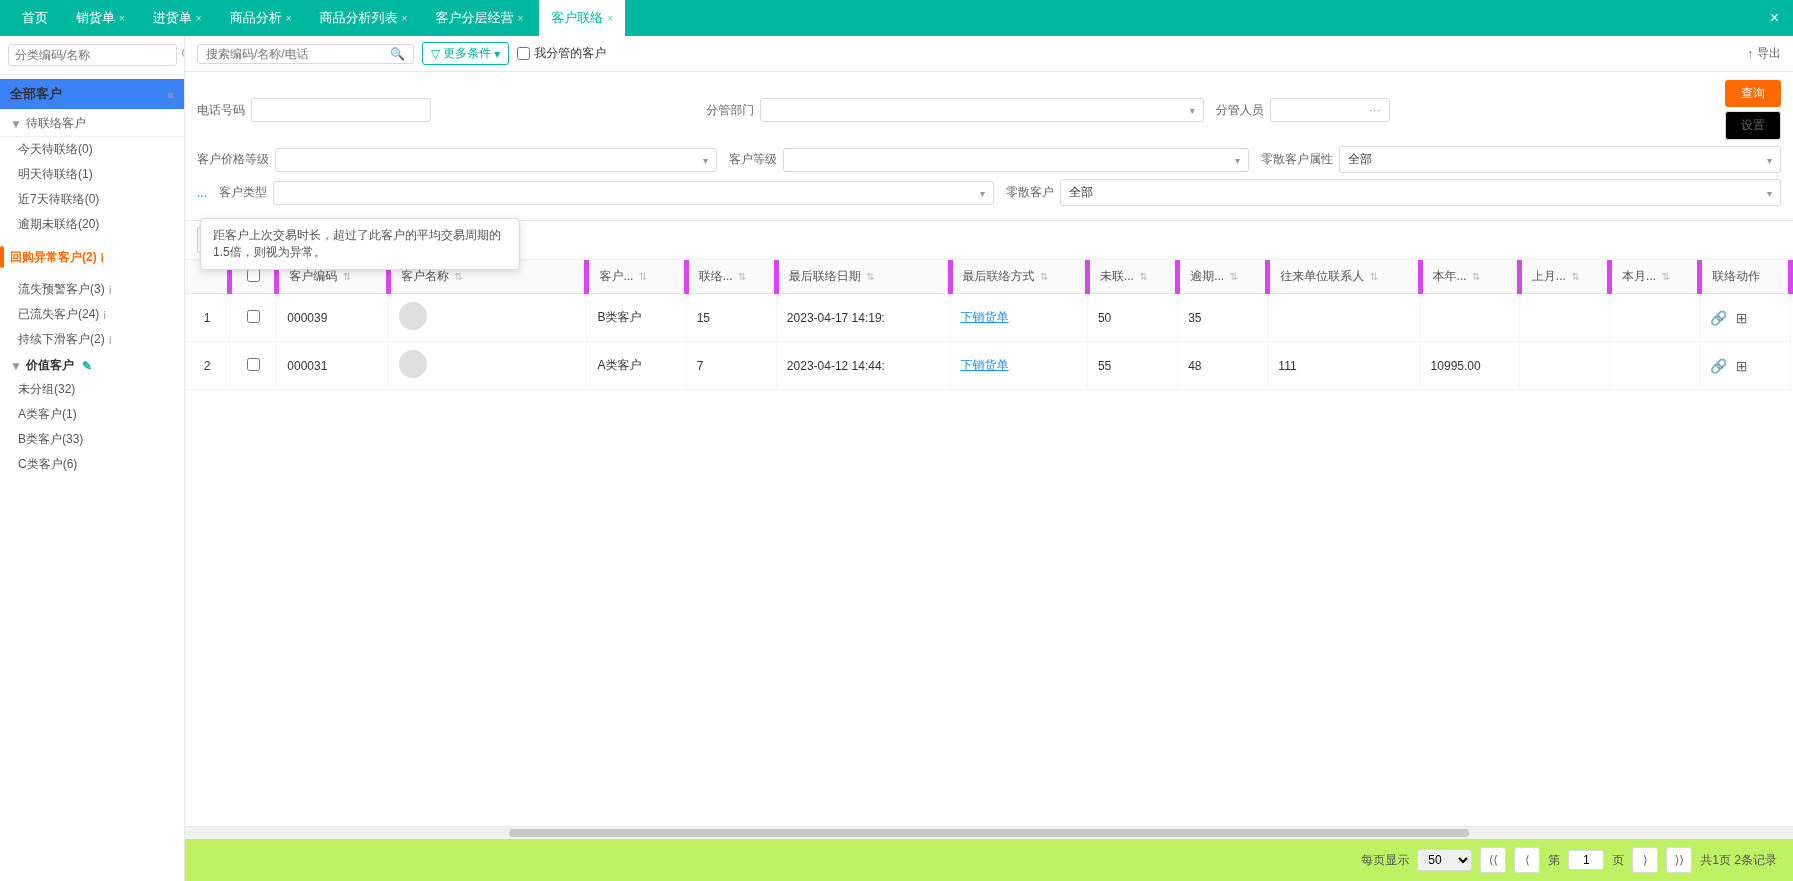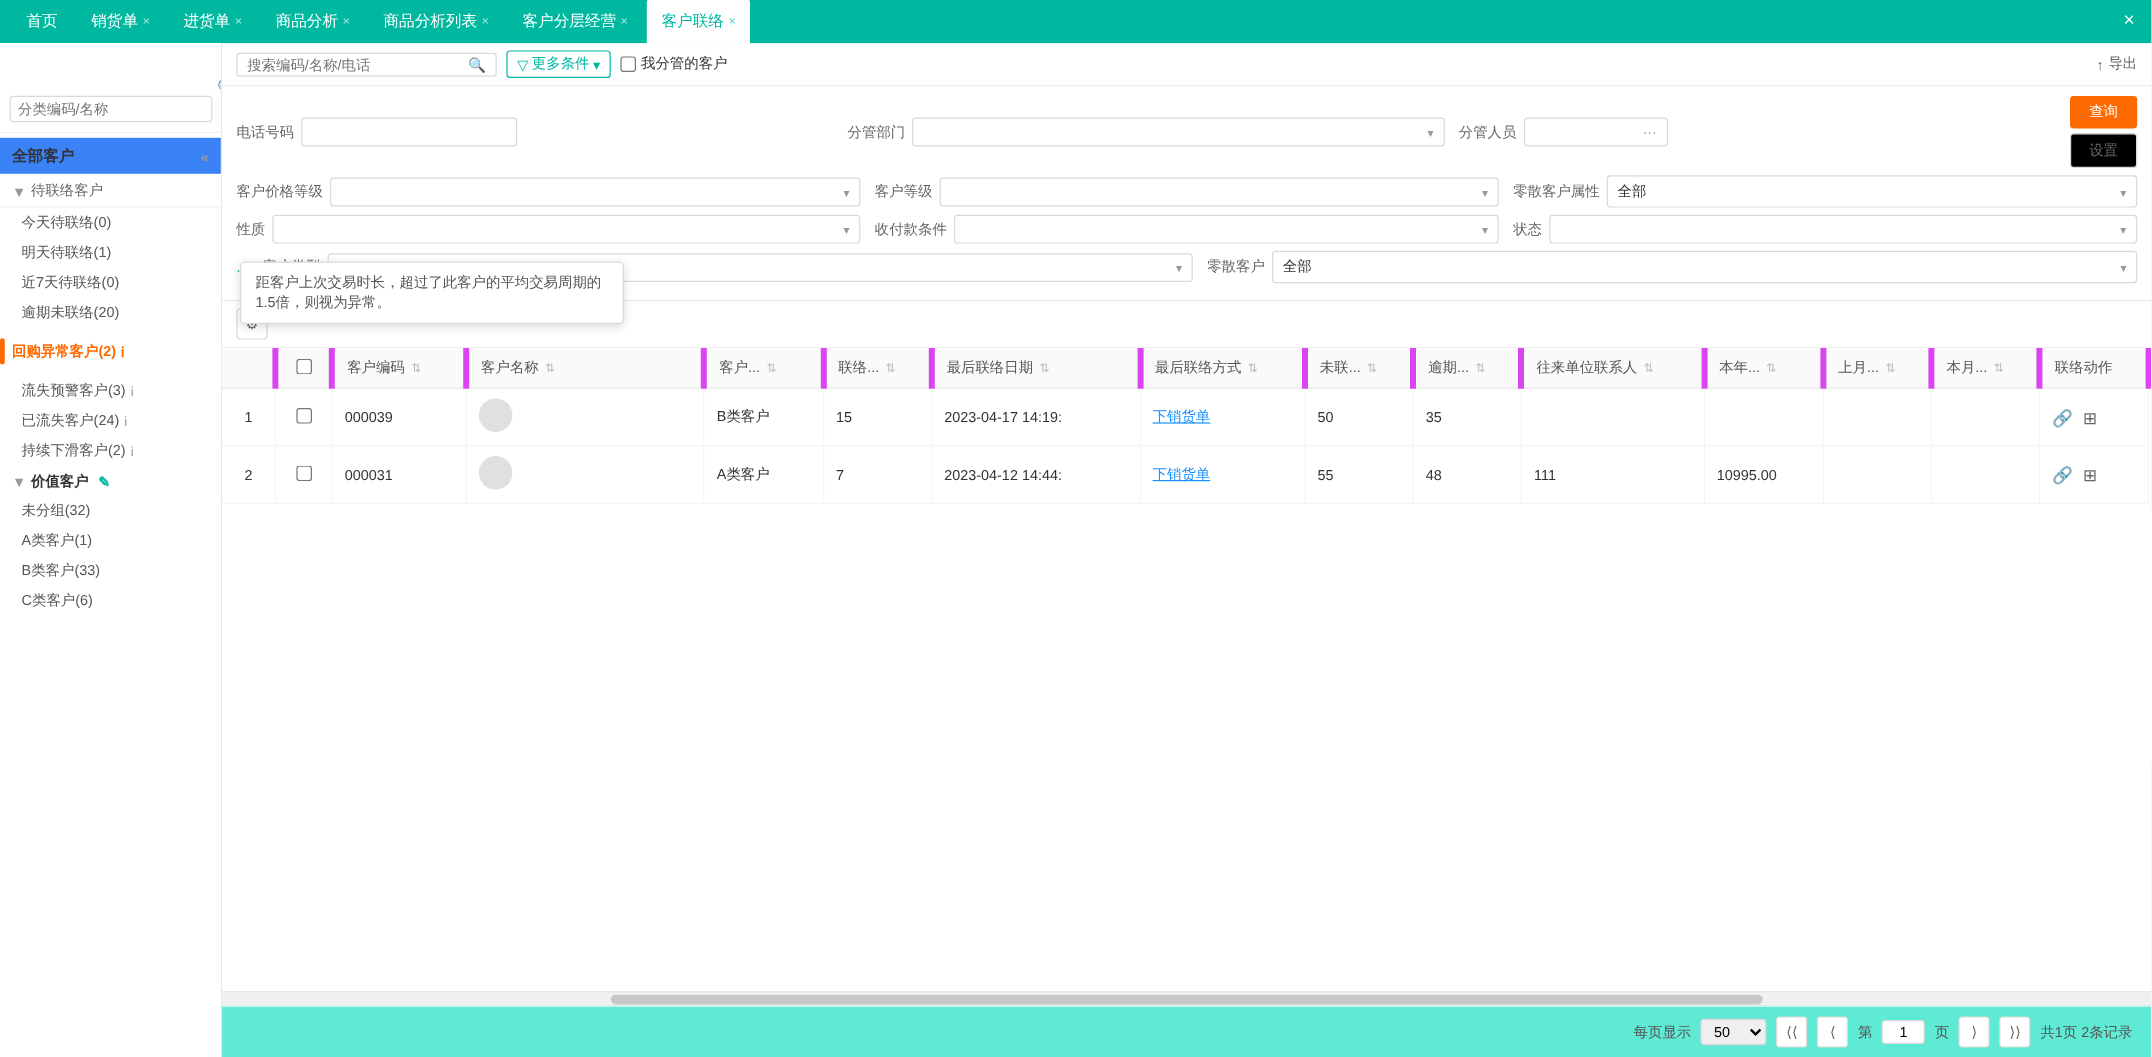--- a/index.html
+++ b/index.html
@@ -32,21 +32,21 @@
       width: 185px; min-width: 185px; background: #fff;
       border-right: 1px solid #e8e8e8; display: flex; flex-direction: column;
       overflow-y: auto;
     }
     .sidebar-search {
       display: flex; align-items: center; gap: 4px;
       padding: 8px; border-bottom: 1px solid #f0f0f0;
     }
     .sidebar-search input {
       flex: 1; border: 1px solid #d9d9d9; border-radius: 3px;
-      padding: 3px 6px; font-size: 12px; outline: none; margin-top: 36px;
+      padding: 3px 6px; font-size: 12px; outline: none;
     }
     .sidebar-section {
       padding: 4px 0;
     }
     .sidebar-header {
       display: flex; align-items: center; justify-content: space-between;
       padding: 6px 10px; font-weight: bold; font-size: 13px;
       background: #3b82f6; cursor: pointer;
     }
     .sidebar-group-title {
@@ -157,21 +157,21 @@
       border-right: 1px solid #f5f5f5; color: #333; white-space: nowrap;
     }
     .sort-icon { font-size: 10px; color: #bbb; margin-left: 2px; }
     .link-text { color: #1890ff; text-decoration: underline; cursor: pointer; }
     .action-icons { display: flex; gap: 8px; }
     .action-icon { cursor: pointer; color: #666; font-size: 14px; }
 
     
     .pagination {
       display: flex; align-items: center; justify-content: flex-end;
-      padding: 8px 16px; border-top: 1px solid #f0f0f0; background: #5eead4;
+      padding: 8px 16px; border-top: 1px solid #f0f0f0; background: #bef264;
       gap: 8px; font-size: 12px; color: #555;
     }
     .page-size-select {
       border: 1px solid #d9d9d9; border-radius: 3px; padding: 2px 6px;
       font-size: 12px; outline: none;
     }
     .page-btn {
       width: 26px; height: 26px; border: 1px solid #d9d9d9; border-radius: 3px;
       display: flex; align-items: center; justify-content: center;
       cursor: pointer; color: #666; font-size: 12px; background: #fff;
@@ -413,43 +413,20 @@
         </div>
         <div class="filter-field">
           <label>零散客户属性</label>
           <div class="filter-select">
             <span>全部</span>
             <span class="chevron-down"></span>
           </div>
         </div>
       </div>
 
-      <div class="filter-row">
-        <div class="filter-field">
-          <label>性质</label>
-          <div class="filter-select">
-            <span></span>
-            <span class="chevron-down"></span>
-          </div>
-        </div>
-        <div class="filter-field">
-          <label>收付款条件</label>
-          <div class="filter-select">
-            <span></span>
-            <span class="chevron-down"></span>
-          </div>
-        </div>
-        <div class="filter-field">
-          <label>状态</label>
-          <div class="filter-select">
-            <span></span>
-            <span class="chevron-down"></span>
-          </div>
-        </div>
-      </div>
 
       <div class="filter-row">
         <span class="tooltip-dots">...</span>
         <div class="filter-field">
           <label>客户类型</label>
           <div class="filter-select">
             <span></span>
             <span class="chevron-down"></span>
           </div>
         </div>

